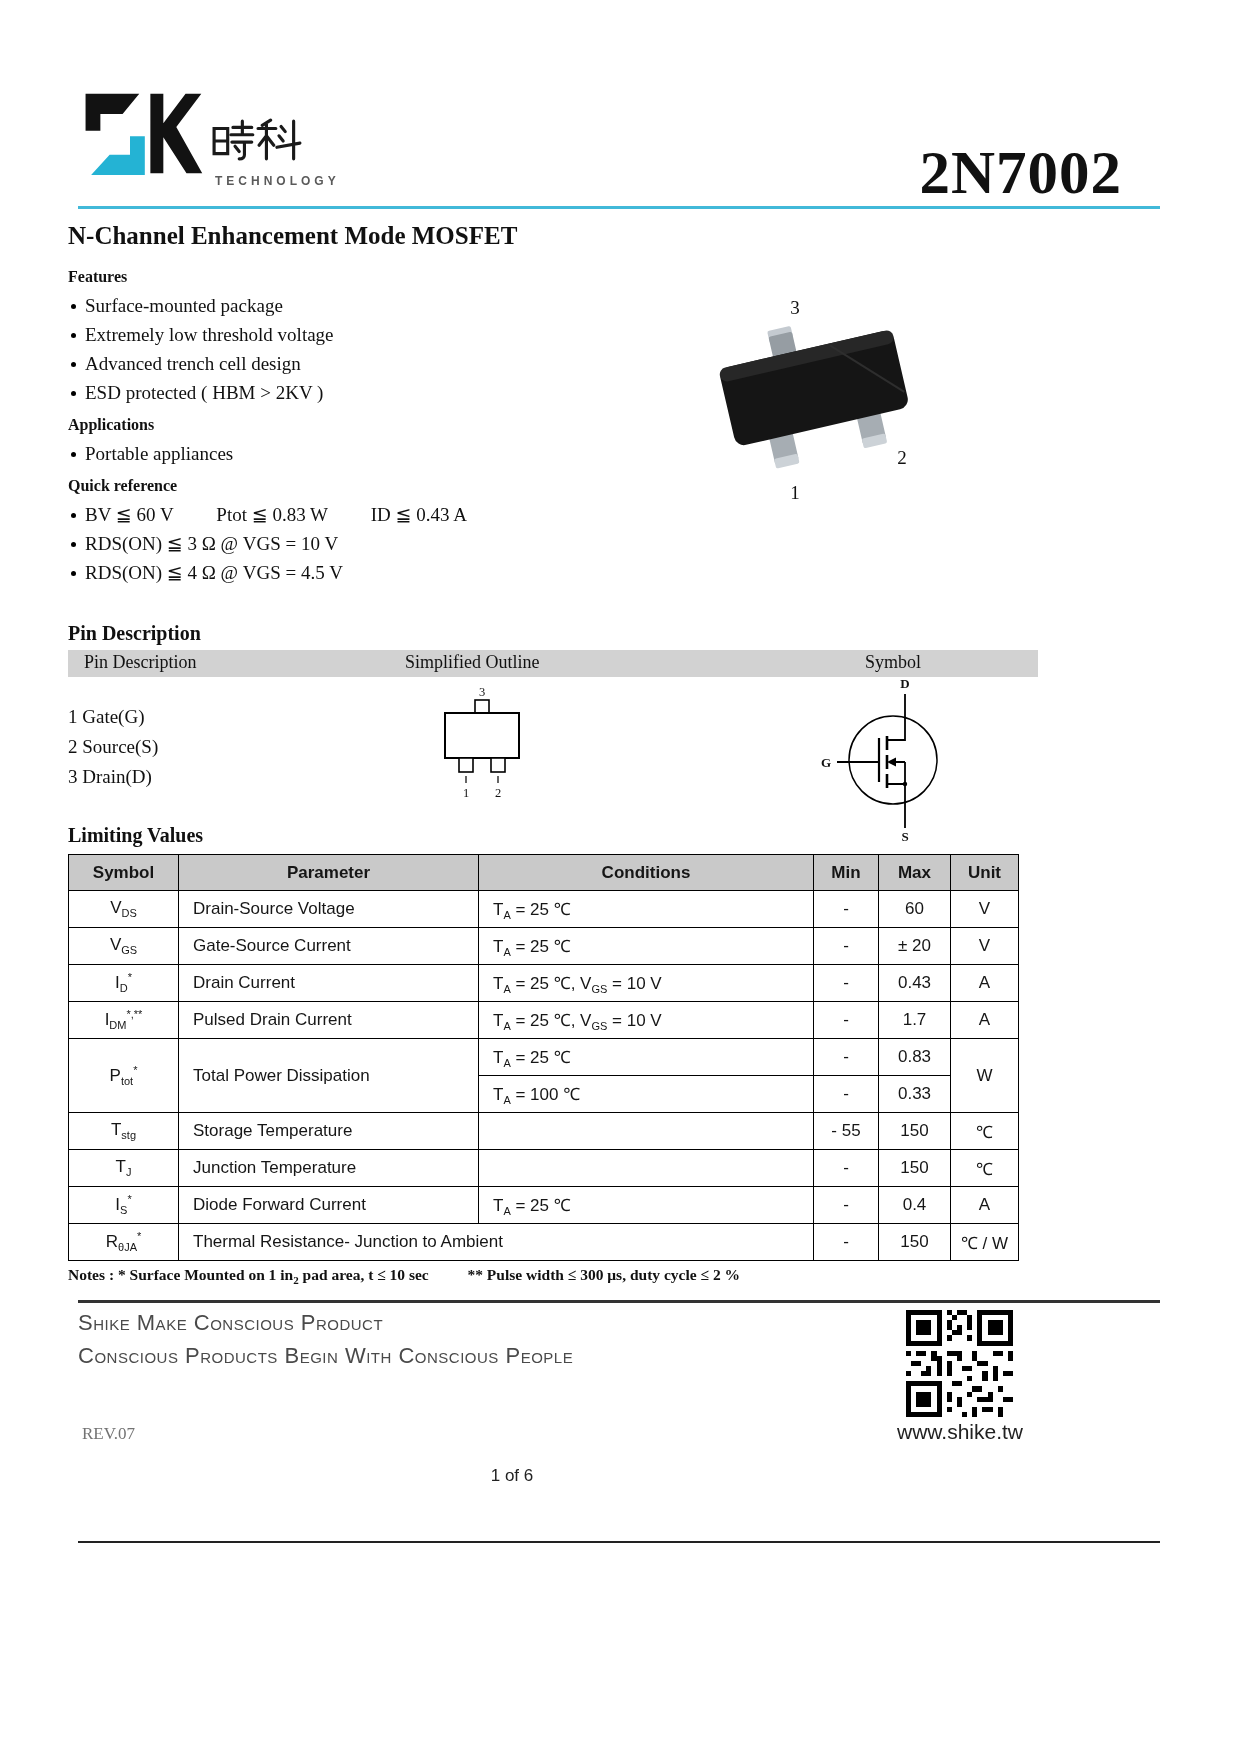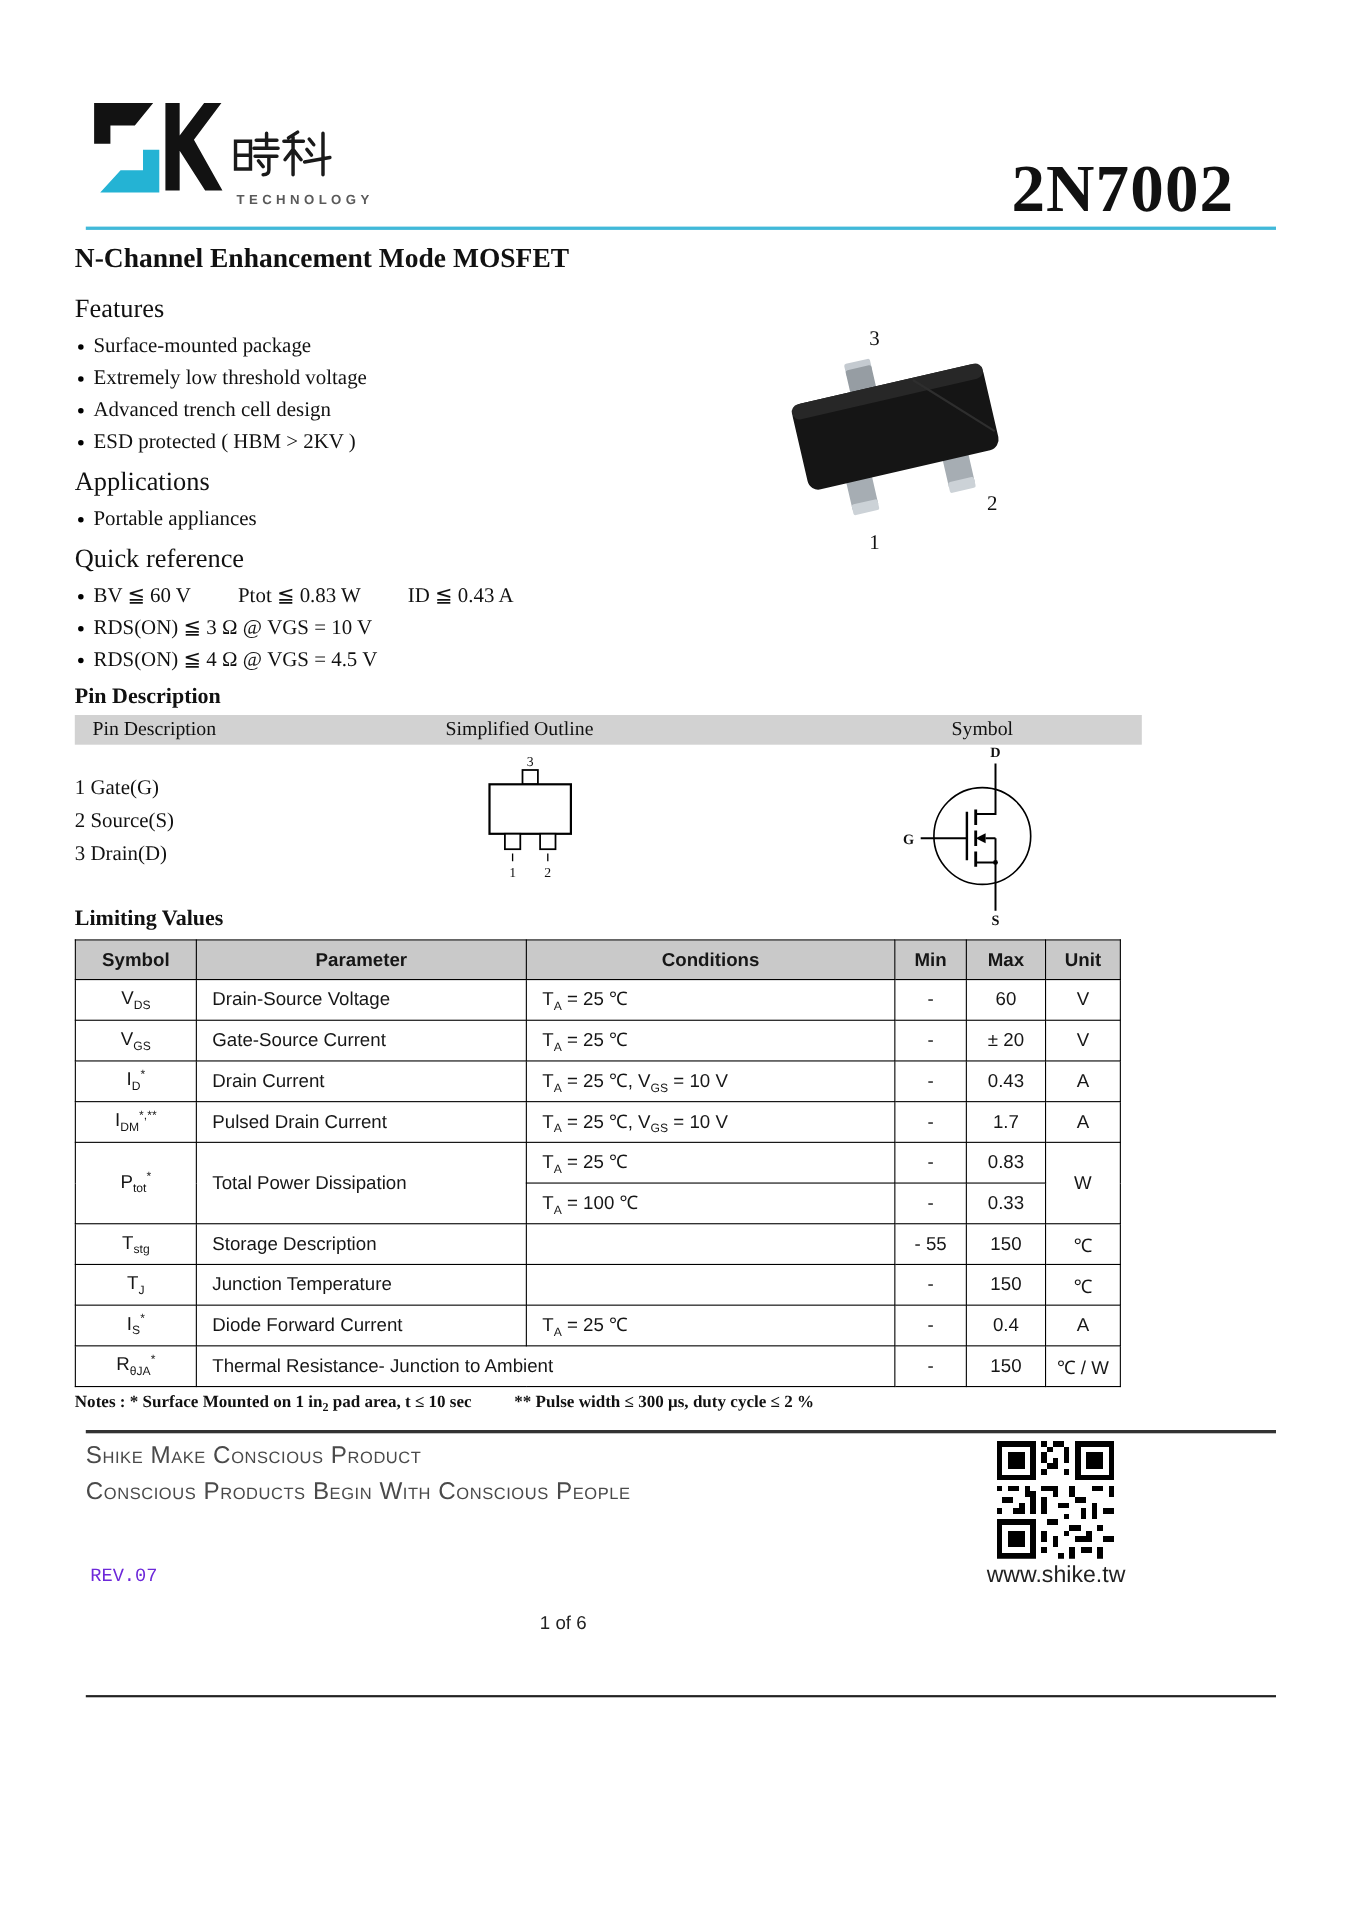--- a/index.html
+++ b/index.html
@@ -12,21 +12,21 @@
   .logo-cn   { position:absolute; left:212px; top:118px; }
   .logo-sub  { position:absolute; left:215px; top:174px; font-family:"Liberation Sans",sans-serif;
                font-size:12px; font-weight:bold; letter-spacing:4px; color:#5a5a5a; }
   .part-number { position:absolute; right:118px; top:138px; font-size:61px; font-weight:bold;
                  letter-spacing:1px; }
   .hdr-rule { position:absolute; left:78px; top:206px; width:1082px; height:3px; background:#41b9d9; }
   .doc-title { position:absolute; left:68px; top:222px; font-size:25px; font-weight:bold; }
 
   
   .left-col { position:absolute; left:68px; top:268px; width:640px; }
-  .sec-h { font-size:24px; font-weight:normal; margin:0 0 5px; }
+  .sec-h { font-size:16px; font-weight:bold; margin:0 0 5px; }
   .sec-gap { margin-top:9px; }
   ul.blist { list-style:none; margin-bottom:4px; }
   ul.blist li { position:relative; padding-left:17px; font-size:19px; line-height:29px; }
   ul.blist li::before { content:""; position:absolute; left:3px; top:13px; width:5px; height:5px;
                         border-radius:50%; background:#000; }
   .ql-seg { display:inline-block; margin-right:38px; }
 
   
   .pkg { position:absolute; left:690px; top:292px; }
   .pkg-lbl { font-family:"Liberation Serif",serif; font-size:19px; fill:#111; text-anchor:middle; }
@@ -60,22 +60,22 @@
 
   
   .ft-rule  { position:absolute; left:78px; top:1300px; width:1082px; height:2.5px; background:#333; }
   .ft-line1 { position:absolute; left:78px; top:1310px; font-family:"Liberation Sans",sans-serif;
               font-variant:small-caps; font-size:22px; color:#4a4a4a; letter-spacing:.5px; }
   .ft-line2 { position:absolute; left:78px; top:1343px; font-family:"Liberation Sans",sans-serif;
               font-variant:small-caps; font-size:22px; color:#4a4a4a; letter-spacing:.5px; }
   .qr { position:absolute; left:906px; top:1310px; }
   .ft-url  { position:absolute; left:890px; top:1420px; width:140px; text-align:center;
              font-family:"Liberation Sans",sans-serif; font-size:21px; color:#222; }
-  .ft-rev  { position:absolute; left:82px; top:1424px; font-family:Liberation Mono, monospace;
-             font-size:17px; color:#6d28d9; }
+  .ft-rev  { position:absolute; left:82px; top:1424px; font-family:Liberation Serif, serif;
+             font-size:17px; color:#737373; }
   .ft-page { position:absolute; left:0; top:1466px; width:1024px; text-align:center;
              font-family:"Liberation Sans",sans-serif; font-size:17px; color:#222; }
   .bt-rule { position:absolute; left:78px; top:1541px; width:1082px; height:2px; background:#222; }
 </style>
 </head>
 <body>
 
 <div class="page">
 
   <svg class="logo-mark" width="125" height="106" viewBox="0 0 135 106">
@@ -248,21 +248,21 @@
           <td class="c-ctr">0.83</td>
           <td rowspan="2" class="c-ctr">W</td>
         </tr>
         <tr>
           <td class="c-cond">T<sub>A</sub> = 100 ℃</td>
           <td class="c-ctr">-</td>
           <td class="c-ctr">0.33</td>
         </tr>
         <tr>
           <td class="c-sym">T<sub>stg</sub></td>
-          <td class="c-par">Storage Description</td>
+          <td class="c-par">Storage Temperature</td>
           <td class="c-cond"></td>
           <td class="c-ctr">- 55</td>
           <td class="c-ctr">150</td>
           <td class="c-ctr">℃</td>
         </tr>
         <tr>
           <td class="c-sym">T<sub>J</sub></td>
           <td class="c-par">Junction Temperature</td>
           <td class="c-cond"></td>
           <td class="c-ctr">-</td>

